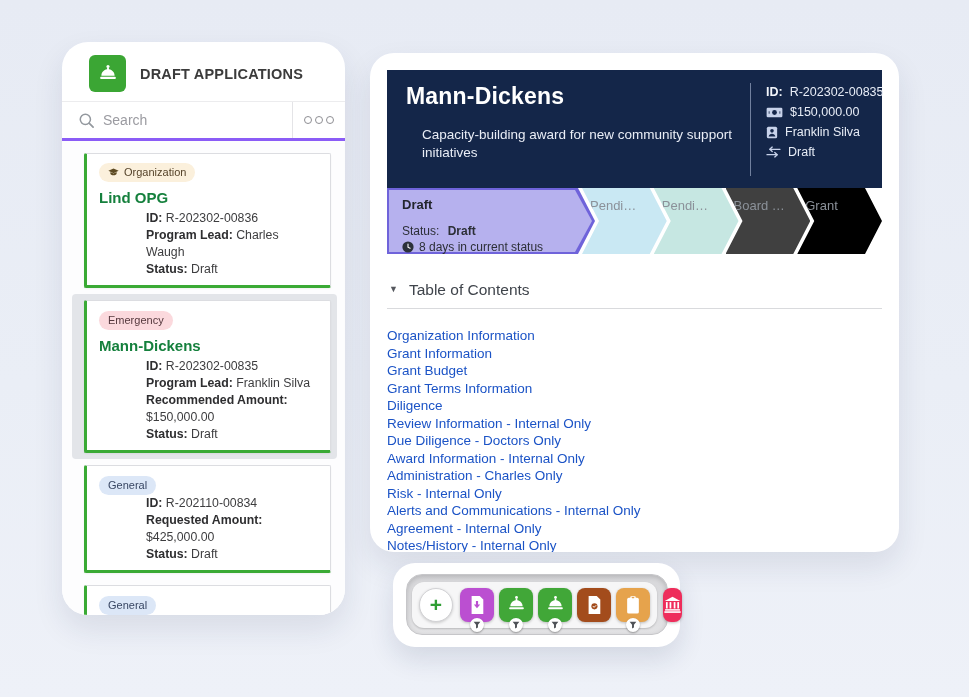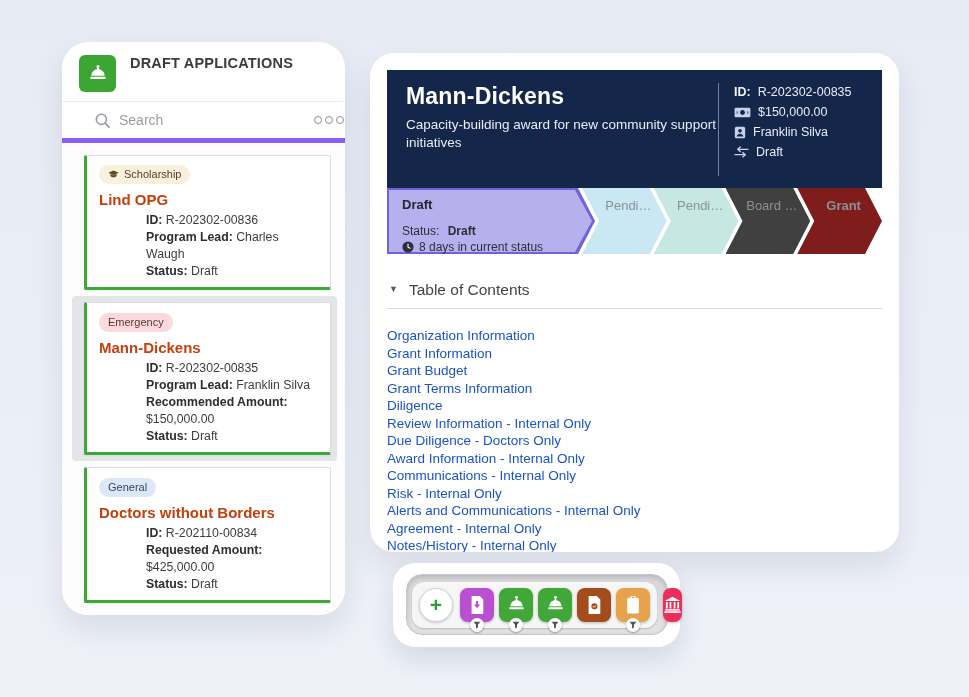--- a/index.html
+++ b/index.html
@@ -8,63 +8,63 @@
     background:linear-gradient(180deg,#e7ebf4 0%,#eaeef6 55%,#eef1f8 100%);
     font-family:"Liberation Sans",sans-serif;
     -webkit-font-smoothing:antialiased;
   }
   
   .left-panel{
     position:absolute;left:62px;top:42px;width:283px;height:573px;
     background:#fff;border-radius:26px;overflow:hidden;
     box-shadow:0 14px 30px rgba(25,39,80,.10);
   }
-  .lp-header{display:flex;gap:14px;padding:13px 16px 9px 17px;border-bottom:1px solid #ececee;}
+  .lp-header{display:flex;align-items:center;gap:14px;padding:13px 16px 9px 27px;border-bottom:1px solid #ececee;}
   .app-tile{width:37px;height:37px;border-radius:6px;background:#3ba634;display:flex;align-items:center;justify-content:center;flex:0 0 auto;}
   .lp-title{font-size:14.5px;font-weight:700;color:#3b3b3b;letter-spacing:.2px;margin:0;}
-  .lp-search{display:flex;align-items:center;height:36px;border-bottom:5px solid #8b5cf6;padding-left:32px;}
+  .lp-search{display:flex;align-items:center;height:36px;border-bottom:3px solid #8b5cf6;padding-left:16px;}
   .search-input{flex:1;border:0;outline:none;font-size:14px;color:#333;background:transparent;padding:0 8px;font-family:"Liberation Sans",sans-serif;}
   .search-input::placeholder{color:#9b9ba1;}
   .lp-search-divider{width:1px;height:36px;background:#e4e4e7;}
   .more-btn{width:62px;height:36px;border:0;background:transparent;display:flex;align-items:center;justify-content:center;gap:3px;cursor:pointer;}
   .more-btn .dot{width:6px;height:6px;border-radius:50%;border:1.4px solid #8e8e93;background:transparent;display:block;}
   .lp-list{padding:6px 8px 4px 10px;background:#fdfdfe;}
   .card-wrap{padding:6px 6px 6px 12px;border-radius:4px;}
   .card-wrap.selected{background:#e3e5e9;}
   .app-card{
     background:#fff;border:1px solid #dcdde1;border-left:3px solid #3aaa35;border-bottom:3px solid #3aaa35;
     border-radius:2px;padding:9px 12px 7px 12px;box-shadow:0 1px 2px rgba(0,0,0,.05);cursor:pointer;
   }
   .pill{display:inline-flex;align-items:center;gap:5px;font-size:11px;line-height:1;padding:4px 9px;border-radius:10px;}
-  .c-title{font-size:15px;font-weight:700;color:#c2410c;margin:7px 0 4px 0;}
+  .c-title{font-size:15px;font-weight:700;color:#15803d;margin:7px 0 4px 0;}
   .c-line{font-size:12.3px;color:#3d3d3f;line-height:17px;padding-left:47px;}
   .c-line b{color:#2e2e30;}
   
   .detail-panel{
     position:absolute;left:370px;top:53px;width:529px;height:499px;box-sizing:border-box;
     background:#fff;border-radius:24px;box-shadow:0 14px 30px rgba(25,39,80,.10);padding:17px;overflow:hidden;
   }
   .navy-header{background:#142649;height:118px;box-sizing:border-box;display:flex;justify-content:space-between;padding:13px 14px 12px 19px;}
   .nh-title{color:#fff;font-size:23px;font-weight:700;margin:0 0 6px 0;letter-spacing:.2px;}
-  .nh-sub{color:#e9edf6;font-size:13.5px;line-height:1.35;margin:0;width:312px;}
+  .nh-sub{color:#e9edf6;font-size:13.5px;line-height:1.35;margin:16px;width:312px;}
   .nh-right{border-left:1px solid rgba(190,202,228,.55);padding:2px 0 2px 15px;width:162px;display:flex;flex-direction:column;gap:6px;font-size:12.5px;color:#e7ecf6;}
   .meta-row{display:flex;align-items:center;gap:7px;white-space:nowrap;}
   .meta-row b{color:#f2f5fb;}
   
   .pipeline{display:flex;height:66px;position:relative;background:#fff;}
   .stage{position:relative;}
   .stage-active{flex:0 0 208px;z-index:10;}
   .chev-border,.chev-fill{position:absolute;clip-path:polygon(0 0,calc(100% - 17px) 0,100% 50%,calc(100% - 17px) 100%,0 100%);}
   .chev-border{inset:0;}
   .chev-fill{top:2px;bottom:2px;left:2px;right:3px;}
   .stage-content{position:relative;z-index:2;padding:9px 0 0 15px;}
   .stage-title{font-size:13px;font-weight:700;color:#23262e;margin-bottom:11px;}
   .stage-line{font-size:12px;color:#2c2f37;line-height:16px;display:flex;align-items:center;gap:5px;}
   .stage-rest{
-    flex:1;margin-left:-13px;display:flex;justify-content:center;
+    flex:1;margin-left:-13px;display:flex;
     clip-path:polygon(0 0,calc(100% - 17px) 0,100% 50%,calc(100% - 17px) 100%,0 100%,17px 50%);
     padding-top:10px;box-sizing:border-box;cursor:pointer;
   }
   .stage-rest .stage-label{font-size:13px;color:#8b9199;padding-left:8px;}
   
   .toc{margin-top:27px;}
   .toc-header{display:flex;align-items:center;gap:11px;font-size:15.5px;color:#3f444b;padding:0 2px 9px 2px;border-bottom:1px solid #d9dadd;cursor:pointer;}
   .caret{font-size:9px;color:#55585e;transform:translateY(-1px);}
   .toc-links{display:flex;flex-direction:column;margin-top:18px;}
   .toc-links a{font-size:13.5px;line-height:17.5px;color:#1b53c6;text-decoration:none;cursor:pointer;width:max-content;}
@@ -115,32 +115,32 @@
   </div>
   <div class="lp-list" id="cards-list">
       <div class="card-wrap">
         <article class="app-card"><span class="pill" style="background: rgb(251, 240, 220); color: rgb(85, 67, 42);">
             <span class="pill-ic">
               <svg width="11" height="9" viewBox="0 0 12 9" fill="#5d4a22">
                 <path d="M6 0 11.6 2.6 6 5.2 0.4 2.6Z"></path>
                 <path d="M2.6 4v1.9c0 .9 1.5 1.7 3.4 1.7s3.4-.8 3.4-1.7V4L6 5.6Z"></path>
               </svg>
             </span>
-            <span>Scholarship</span>
+            <span>Organization</span>
           </span><h3 class="c-title">Lind OPG</h3><div class="c-line"><b>ID:</b> R-202302-00836</div><div class="c-line"><b>Program Lead:</b> Charles Waugh</div><div class="c-line"><b>Status:</b> Draft</div></article>
       </div>
       <div class="card-wrap selected">
         <article class="app-card"><span class="pill" style="background: rgb(251, 217, 221); color: rgb(85, 56, 61);">
             <span>Emergency</span>
           </span><h3 class="c-title">Mann-Dickens</h3><div class="c-line"><b>ID:</b> R-202302-00835</div><div class="c-line"><b>Program Lead:</b> Franklin Silva</div><div class="c-line"><b>Recommended Amount:</b> $150,000.00</div><div class="c-line"><b>Status:</b> Draft</div></article>
       </div>
       <div class="card-wrap">
         <article class="app-card"><span class="pill" style="background: rgb(220, 231, 247); color: rgb(56, 70, 99);">
             <span>General</span>
-          </span><h3 class="c-title">Doctors without Borders</h3><div class="c-line"><b>ID:</b> R-202110-00834</div><div class="c-line"><b>Requested Amount:</b> $425,000.00</div><div class="c-line"><b>Status:</b> Draft</div></article>
+          </span><div class="c-line"><b>ID:</b> R-202110-00834</div><div class="c-line"><b>Requested Amount:</b> $425,000.00</div><div class="c-line"><b>Status:</b> Draft</div></article>
       </div>
       <div class="card-wrap">
         <article class="app-card"><span class="pill" style="background: rgb(220, 231, 247); color: rgb(56, 70, 99);">
             <span>General</span>
           </span><h3 class="c-title">American National Red Cross</h3></article>
       </div>
     </div>
 </section>
 
 <section class="detail-panel">
@@ -206,40 +206,40 @@
       </div>
       <div class="stage stage-rest" style="z-index: 9; background: rgb(201, 232, 243);">
         <span class="stage-label">Pendi…</span>
       </div>
       <div class="stage stage-rest" style="z-index: 8; background: rgb(198, 231, 226);">
         <span class="stage-label">Pendi…</span>
       </div>
       <div class="stage stage-rest" style="z-index: 7; background: #404040;">
         <span class="stage-label">Board …</span>
       </div>
-      <div class="stage stage-rest" style="z-index: 6; background: #7f1d1d; font-weight: bold;">
+      <div class="stage stage-rest" style="z-index: 6; background: #000000;">
         <span class="stage-label">Grant</span>
       </div>
     </div>
 
   <div class="toc">
     <div class="toc-header">
       <span class="caret">▼</span>
       <span>Table of Contents</span>
     </div>
     <nav class="toc-links" id="toc-links">
         <a>Organization Information</a>
         <a>Grant Information</a>
         <a>Grant Budget</a>
         <a>Grant Terms Information</a>
         <a>Diligence</a>
         <a>Review Information - Internal Only</a>
         <a>Due Diligence - Doctors Only</a>
         <a>Award Information - Internal Only</a>
-        <a>Communications - Internal Only</a>
+        <a>Administration - Charles Only</a>
         <a>Risk - Internal Only</a>
         <a>Alerts and Communications - Internal Only</a>
         <a>Agreement - Internal Only</a>
         <a>Notes/History - Internal Only</a>
       </nav>
   </div>
 </section>
 
 <div class="dock-panel">
   <div class="dock-tray" id="dock-tray">

